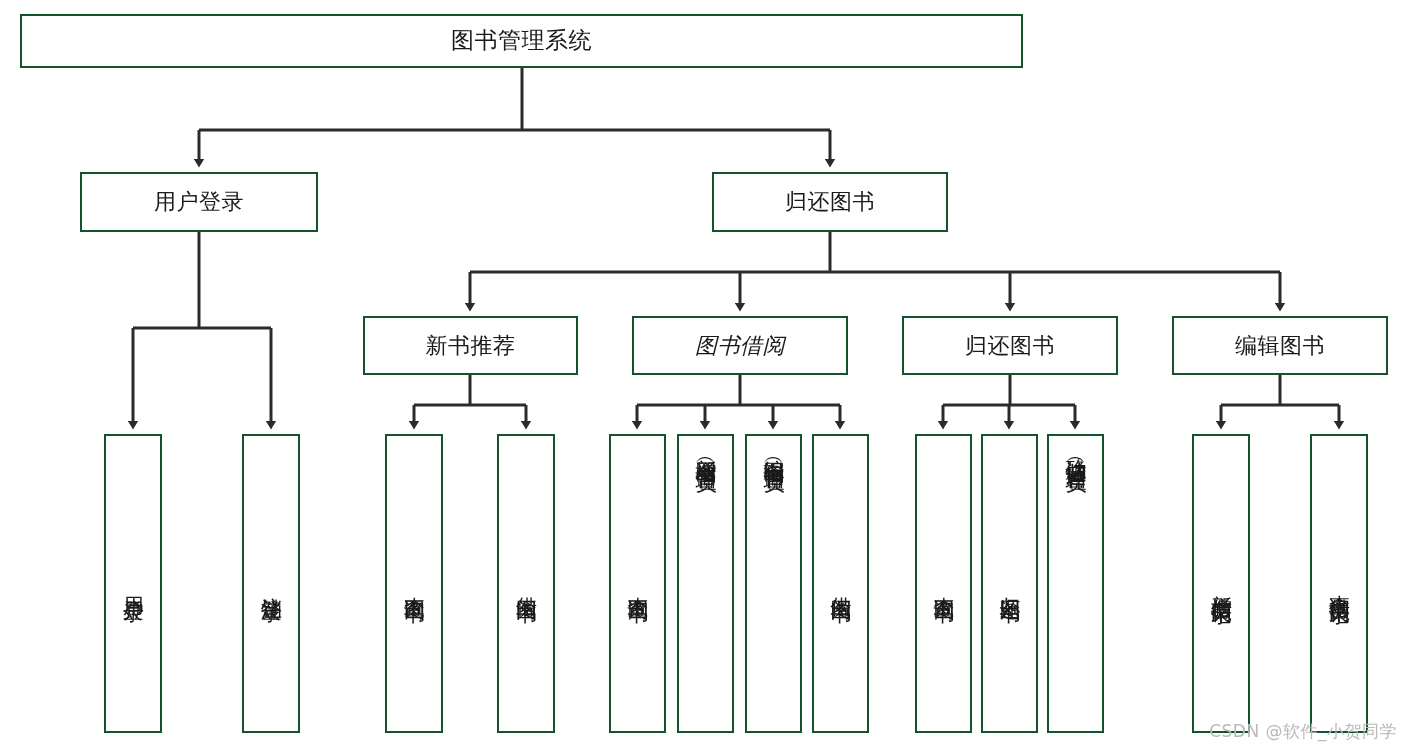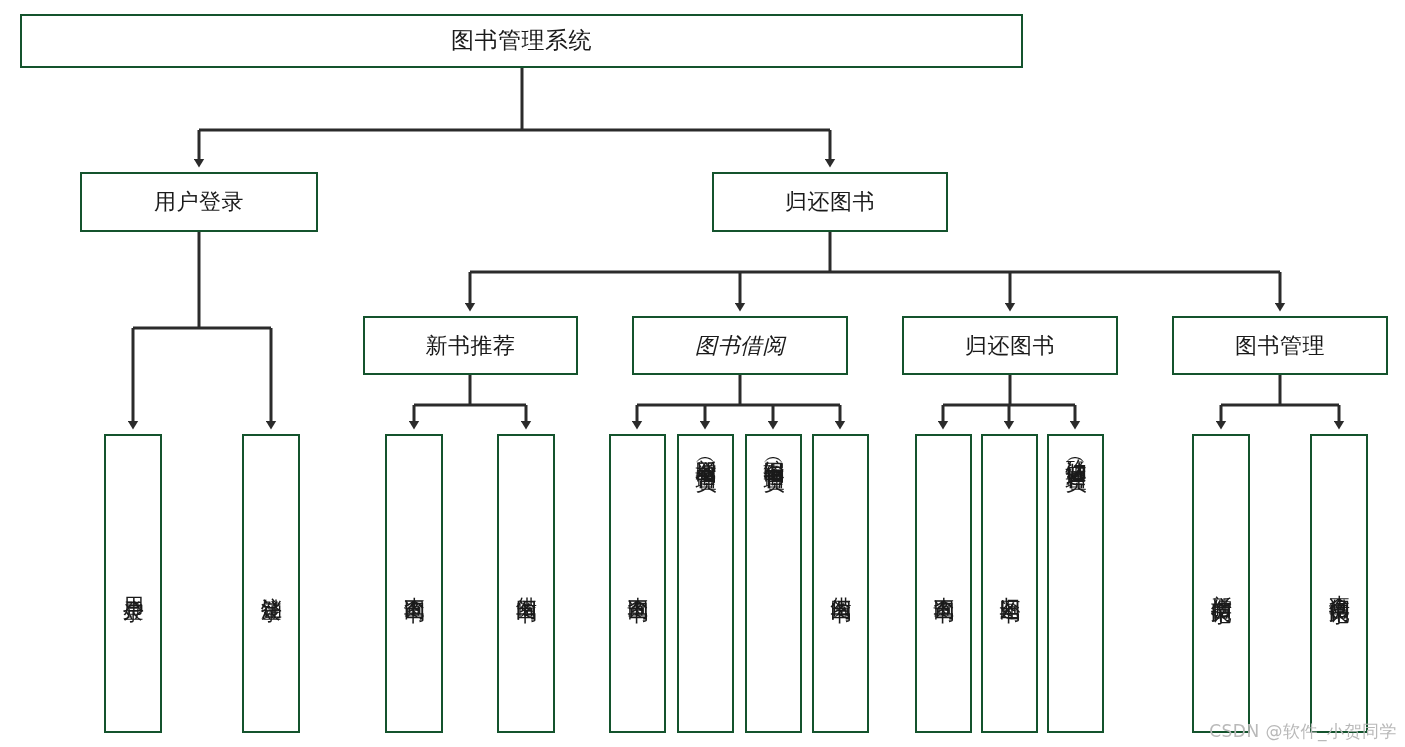--- a/index.html
+++ b/index.html
@@ -153,21 +153,21 @@
 
   <div class="node horiz" style="left:632px; top:316px; width:216px; height:59px;font-style:italic;">
     <span class="lbl">图书借阅</span>
   </div>
 
   <div class="node horiz" style="left:902px; top:316px; width:216px; height:59px;">
     <span class="lbl">归还图书</span>
   </div>
 
   <div class="node horiz" style="left:1172px; top:316px; width:216px; height:59px;">
-    <span class="lbl">图书管理</span>
+    <span class="lbl">编辑图书</span>
   </div>
 
   <div class="node vert mid" style="left:104px; top:434px; width:58px; height:299px;">
     <span class="lbl">用户登录</span>
   </div>
 
   <div class="node vert mid" style="left:242px; top:434px; width:58px; height:299px;">
     <span class="lbl">注销登录</span>
   </div>
 

